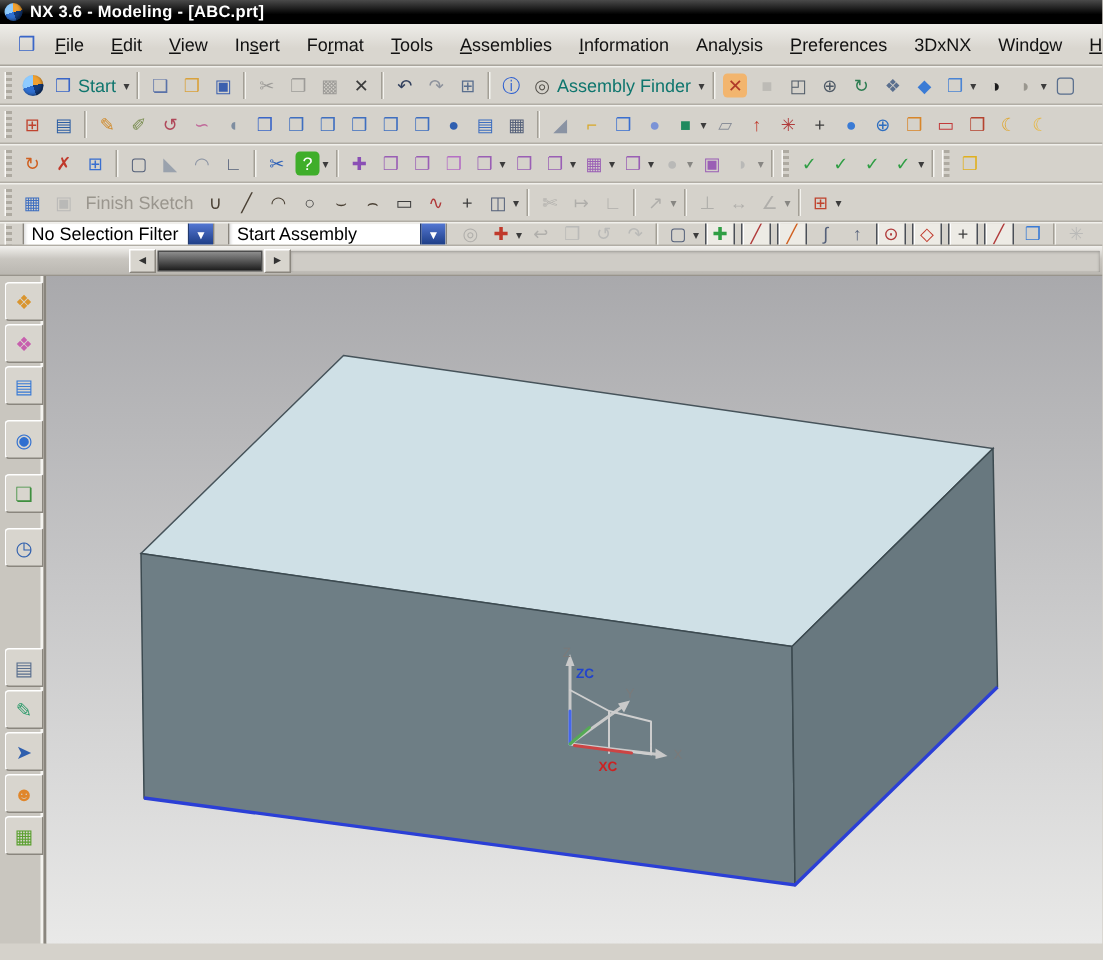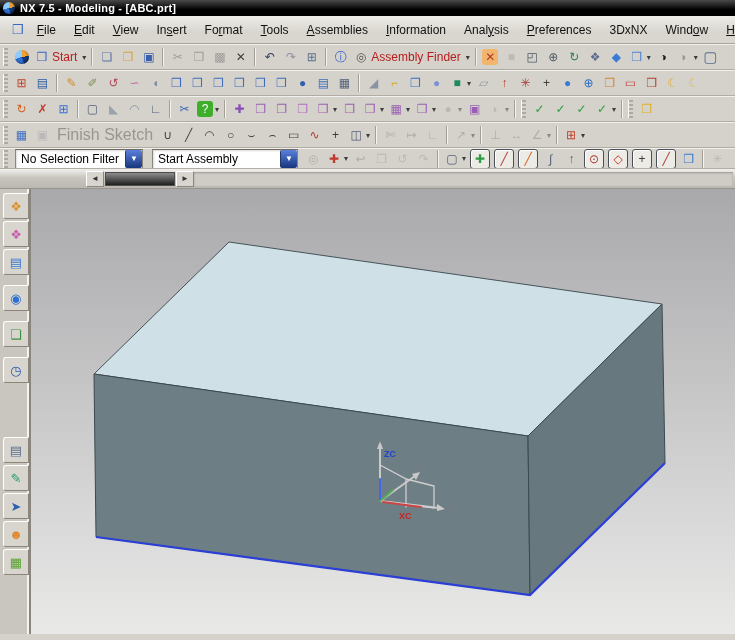--- a/index.html
+++ b/index.html
@@ -23,23 +23,23 @@
 
   .toolbar{display:flex;align-items:center;height:26px;background:var(--toolbar_bg);border-top:1px solid #f1f0ec;border-bottom:1px solid #b1ada5;padding-left:1px;white-space:nowrap;overflow:hidden}
   .tb-grip{flex:none;width:5px;height:18px;margin:0 3px 0 2px;background:repeating-linear-gradient(180deg,#aeaaa1 0 2px,transparent 2px 4px);border-left:1px solid #fbfaf8}
   .tb-sep{flex:none;width:2px;height:18px;border-left:1px solid #a39f96;border-right:1px solid #f4f3ef;margin:0 3px}
   .tbi{flex:none;height:20px;min-width:19px;display:inline-flex;align-items:center;justify-content:center;margin:0 1px;border-radius:2px;padding:0 1px}
   .tbi .g{width:16px;height:16px;line-height:16px;text-align:center;font-size:12px;display:inline-block}
   .tbi .g.bgd{border-radius:3px}
   .tbi.gray{opacity:.5;filter:grayscale(70%)}
   .tbi.box{border:1px solid #4a4f57;background:#edebe5;box-shadow:inset 1px 1px 0 #fff;border-radius:3px;margin:0 2px}
   .tbi.big .g{font-size:15px}
-  .tbi .tbl{font-size:12px;color:#b91c1c;margin:0 3px 0 2px}
+  .tbi .tbl{font-size:12px;color:#0f766e;margin:0 3px 0 2px}
   .tbi .dd{font-size:8px;color:#3c3c3c;margin-left:2px}
-  .tb-label{font-size:16px;margin:0 4px}
+  .tb-label{font-size:12px;margin:0 4px}
   .tb-label.gray{color:#9a968e}
   .combo{display:inline-flex;flex:none;align-items:center;height:20px;background:#fff;border:1px solid #8a867e;border-top-color:#6e6a62;box-shadow:inset 1px 1px 2px rgba(0,0,0,.15);margin:0 5px 0 4px;font-size:12px}
   .cval{padding:0 5px;flex:1;white-space:nowrap;overflow:hidden}
   .cbtn{width:17px;align-self:stretch;background:linear-gradient(#5b7fdd,var(--combo_btn));color:#fff;display:flex;align-items:center;justify-content:center;font-size:8px;border-left:1px solid #223a6e;border-radius:2px}
 
   .hscroll-band{height:20px;background:linear-gradient(#f2f1ee,#c9c6c0 45%,#bab7b1);display:flex;align-items:center;padding-left:86px;border-bottom:1px solid #98948c}
   .scroll-btn{width:18px;height:16px;background:#d8d5ce;border:1px solid;border-color:#fff #8a867e #8a867e #fff;display:flex;align-items:center;justify-content:center;font-size:8px;color:#333}
   .scroll-thumb{width:70px;height:14px;background:linear-gradient(#8d8d8d,#1f1f1f);border:1px solid #4d4d4d;margin:0 1px}
   .scroll-track-rest{flex:1;height:14px;margin-right:2px;background:#cfccc6;box-shadow:inset 0 1px 2px rgba(0,0,0,.25)}
 
@@ -50,21 +50,21 @@
 
   .viewport{flex:1;position:relative;background:linear-gradient(180deg,var(--viewport_top) 0%,var(--viewport_mid) 45%,var(--viewport_bottom) 100%)}
   .viewport svg{position:absolute;inset:0}
   text{font-family:"Liberation Sans",sans-serif}
 </style>
 </head>
 <body>
 
 <div class="titlebar">
   <span class="ball"></span>
-  <span class="ttl">NX 7.5 - Modeling - [ABC.prt]</span>
+  <span class="ttl">NX 3.6 - Modeling - [ABC.prt]</span>
 </div>
 
 <div class="menubar">
   <span class="mgrip"></span>
   <span class="mcube">❒</span>
   <span style="display:flex;align-items:center">
       <span class="menu-item"><u>F</u>ile</span>
       <span class="menu-item"><u>E</u>dit</span>
       <span class="menu-item"><u>V</u>iew</span>
       <span class="menu-item">In<u>s</u>ert</span>
@@ -432,21 +432,21 @@
     <span class="tbi gray">
       <span class="g" style="color: rgb(139, 139, 139);">∠</span>
       <span class="dd">▾</span>
     </span>
     <span class="tb-sep"></span>
     <span class="tbi">
       <span class="g" style="color: rgb(192, 68, 47);">⊞</span>
       <span class="dd">▾</span>
     </span>
   </div>
-<div class="toolbar" style="height:21px">
+<div class="toolbar" style="height:16px">
     <span class="tb-grip"></span>
     <span class="combo" style="width: 128px;">
       <span class="cval">No Selection Filter</span>
       <span class="cbtn">▼</span>
     </span>
     <span class="combo" style="width: 146px;">
       <span class="cval">Start Assembly</span>
       <span class="cbtn">▼</span>
     </span>
     <span class="tbi gray">

